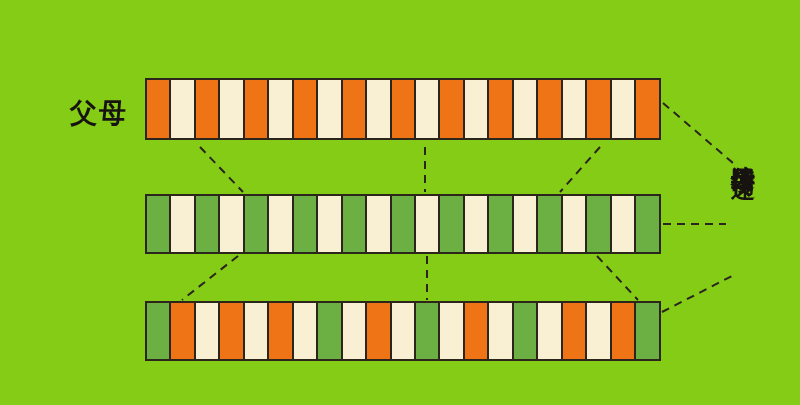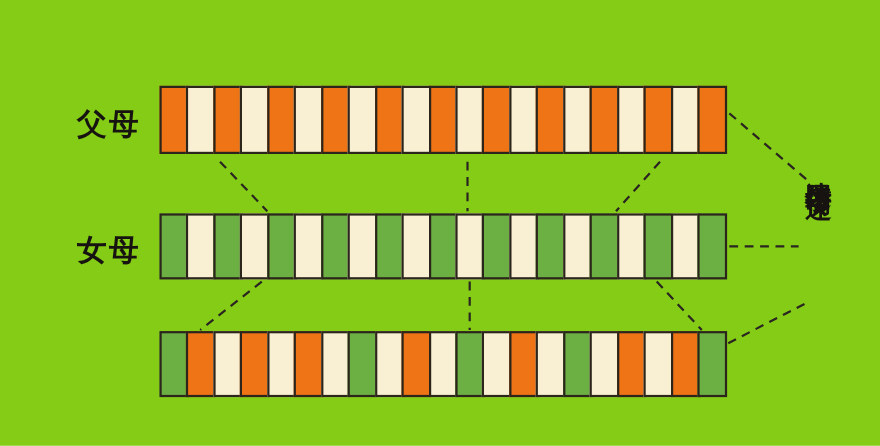--- a/index.html
+++ b/index.html
@@ -82,21 +82,20 @@
     <line x1="238" y1="256" x2="182" y2="300" stroke="#2a2520" stroke-width="2" stroke-dasharray="8 6"></line>
     <line x1="427" y1="256" x2="427" y2="300" stroke="#2a2520" stroke-width="2" stroke-dasharray="8 6"></line>
     <line x1="597" y1="256" x2="638" y2="300" stroke="#2a2520" stroke-width="2" stroke-dasharray="8 6"></line>
 
     <line x1="663" y1="103" x2="733" y2="163" stroke="#2a2520" stroke-width="2" stroke-dasharray="8 6"></line>
     <line x1="663" y1="224" x2="726" y2="224" stroke="#2a2520" stroke-width="2" stroke-dasharray="8 6"></line>
     <line x1="662" y1="312" x2="732" y2="276" stroke="#2a2520" stroke-width="2" stroke-dasharray="8 6"></line>
   </svg>
 
   <div class="row-label label-1">父母</div>
-  <div class="row-label label-2">女母</div>
 
   <div class="bar bar-1">
       <div class="segment" style="background: rgb(238, 116, 22);"></div>
       <div class="segment" style="background: rgb(249, 240, 212);"></div>
       <div class="segment" style="background: rgb(238, 116, 22);"></div>
       <div class="segment" style="background: rgb(249, 240, 212);"></div>
       <div class="segment" style="background: rgb(238, 116, 22);"></div>
       <div class="segment" style="background: rgb(249, 240, 212);"></div>
       <div class="segment" style="background: rgb(238, 116, 22);"></div>
       <div class="segment" style="background: rgb(249, 240, 212);"></div>

